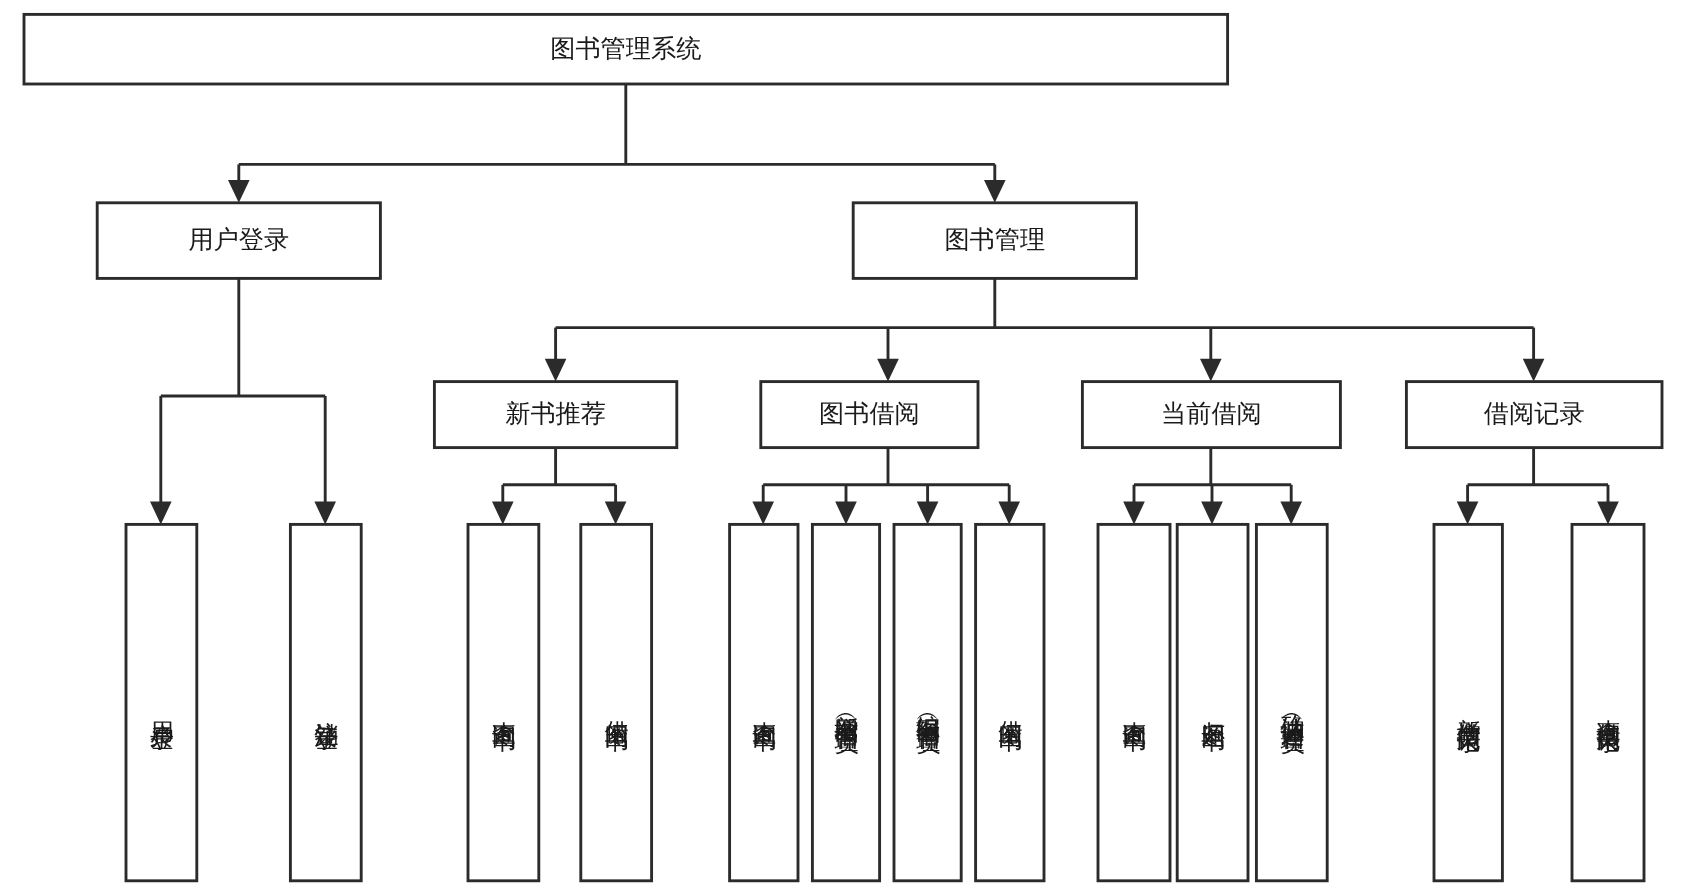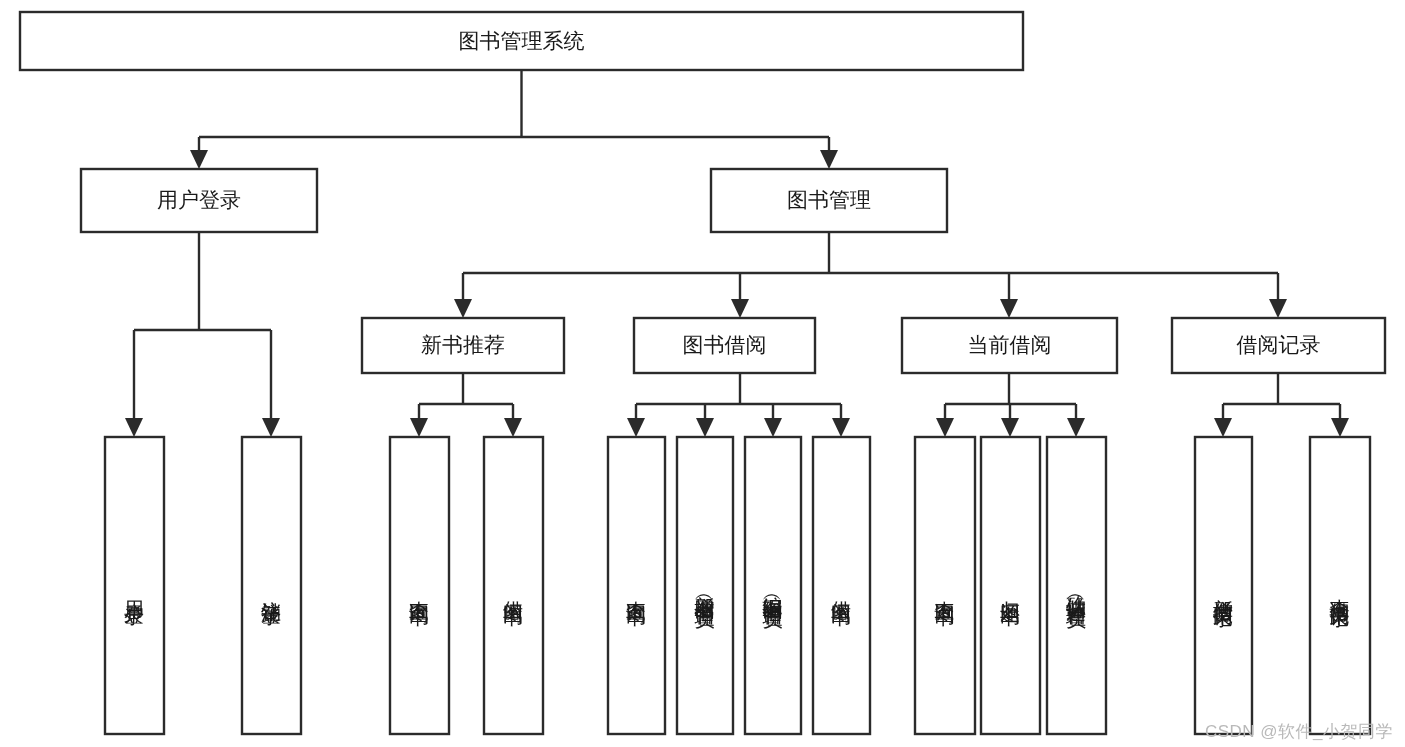--- a/index.html
+++ b/index.html
@@ -209,14 +209,13 @@
   <div class="node-label-v" style="left:608px;  top:437px; width:57px; height:297px;">查询图书</div>
   <div class="node-label-v" style="left:677px;  top:437px; width:56px; height:297px;">新增图书（管理员）</div>
   <div class="node-label-v" style="left:745px;  top:437px; width:56px; height:297px;">编辑图书（管理员）</div>
   <div class="node-label-v" style="left:813px;  top:437px; width:57px; height:297px;">借阅图书</div>
   <div class="node-label-v" style="left:915px;  top:437px; width:60px; height:297px;">查询图书</div>
   <div class="node-label-v" style="left:981px;  top:437px; width:59px; height:297px;">归还图书</div>
   <div class="node-label-v" style="left:1047px; top:437px; width:59px; height:297px;">确认归还（管理员）</div>
   <div class="node-label-v" style="left:1195px; top:437px; width:57px; height:297px;">新增借阅记录</div>
   <div class="node-label-v" style="left:1310px; top:437px; width:60px; height:297px;">查询借阅记录</div>
 
-  <div class="watermark">CSDN @软件_小贺同学</div>
 </div>
 
 </body></html>

